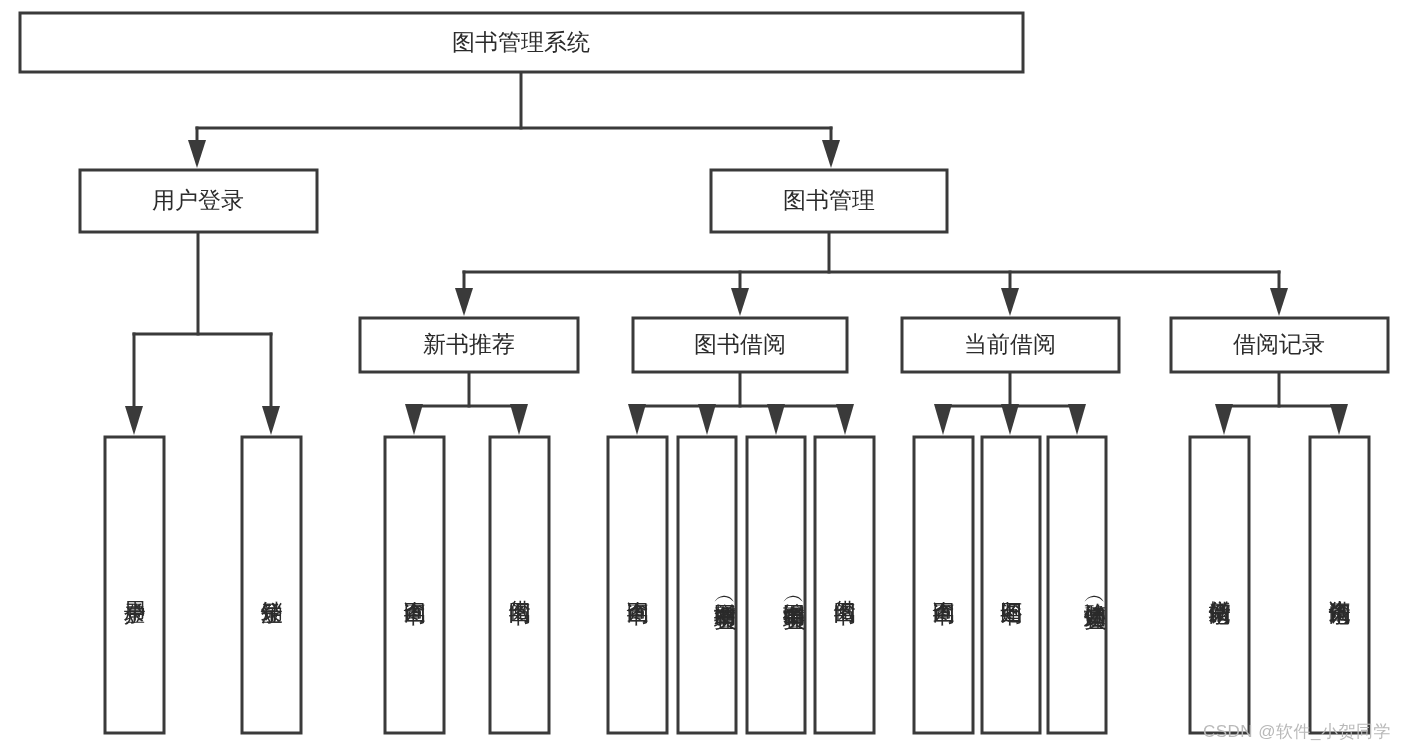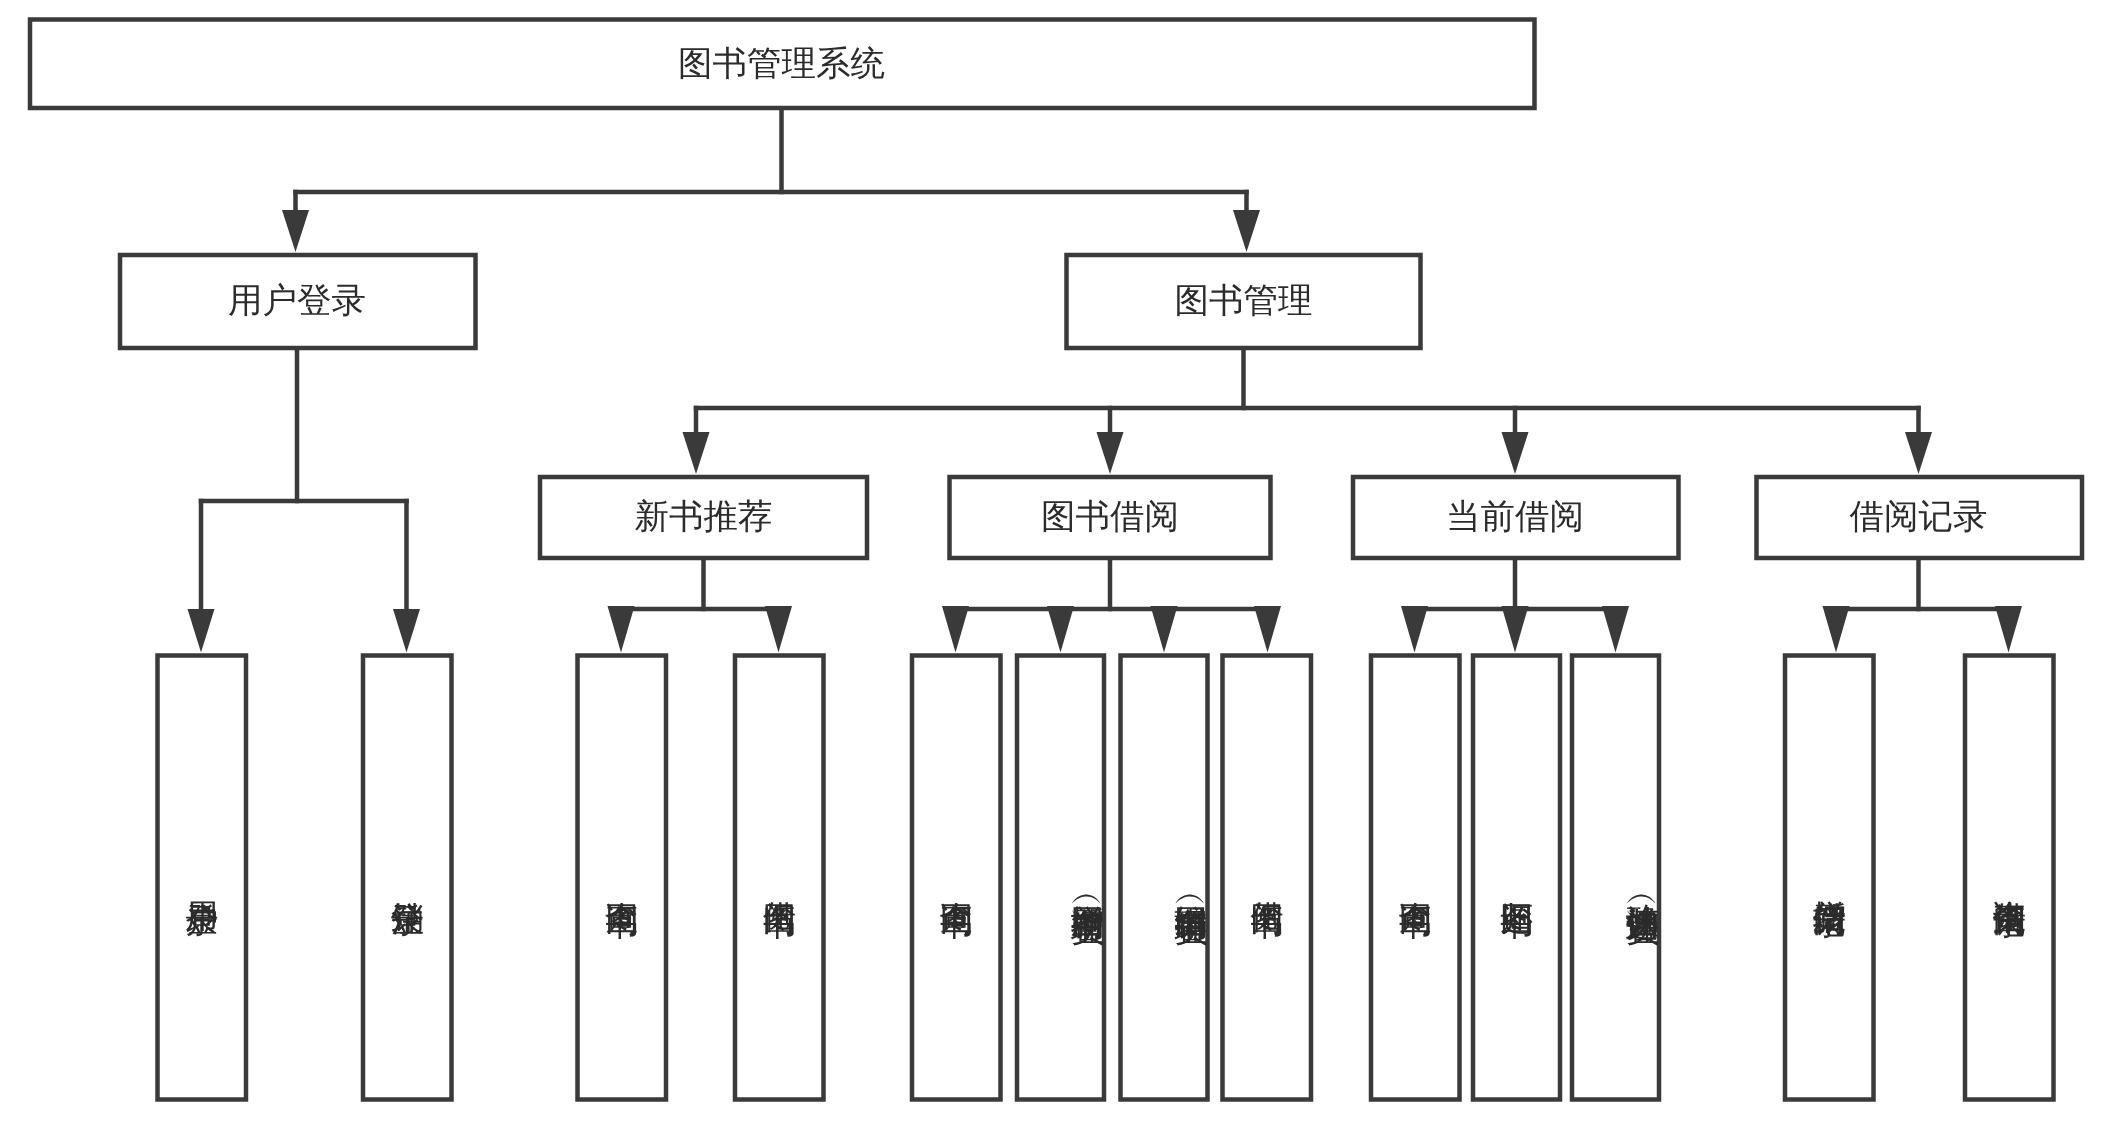--- a/index.html
+++ b/index.html
@@ -205,14 +205,15 @@
   <div class="node-label-v" style="left:747px; top:437px; width:58px; height:296px; align-items:flex-start; padding-top:8px; box-sizing:border-box;">编辑图书（管理员）</div>
   <div class="node-label-v" style="left:815px; top:437px; width:59px; height:296px;">借阅图书</div>
 
   <div class="node-label-v" style="left:914px; top:437px; width:59px; height:296px;">查询图书</div>
   <div class="node-label-v" style="left:982px; top:437px; width:58px; height:296px;">归还图书</div>
   <div class="node-label-v" style="left:1048px; top:437px; width:58px; height:296px; align-items:flex-start; padding-top:8px; box-sizing:border-box;">确认归还（管理员）</div>
 
   <div class="node-label-v" style="left:1190px; top:437px; width:59px; height:296px;">新增借阅记录</div>
   <div class="node-label-v" style="left:1310px; top:437px; width:59px; height:296px;">查询借阅记录</div>
 
+  <div class="watermark">CSDN @软件_小贺同学</div>
 
 </div>
 
 </body></html>

